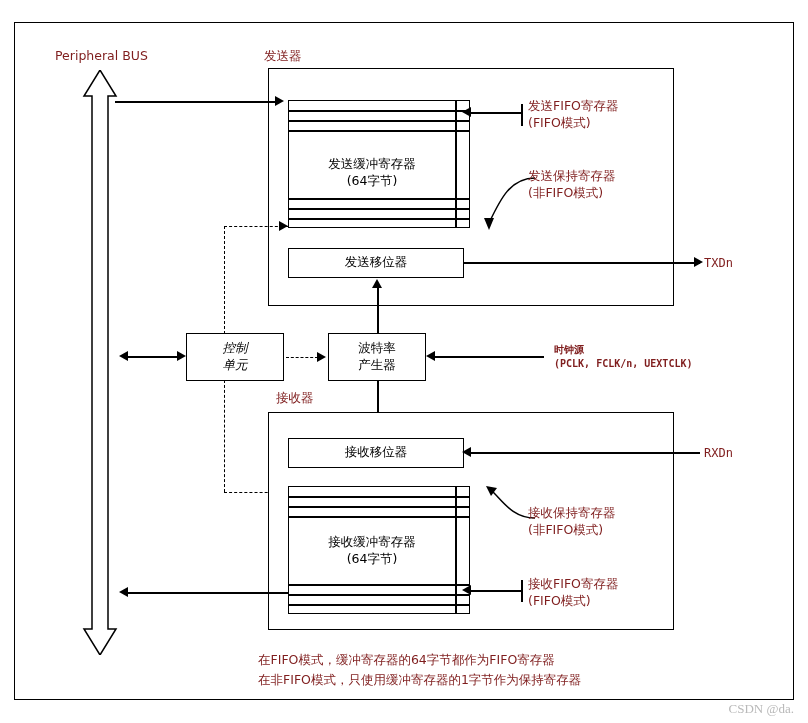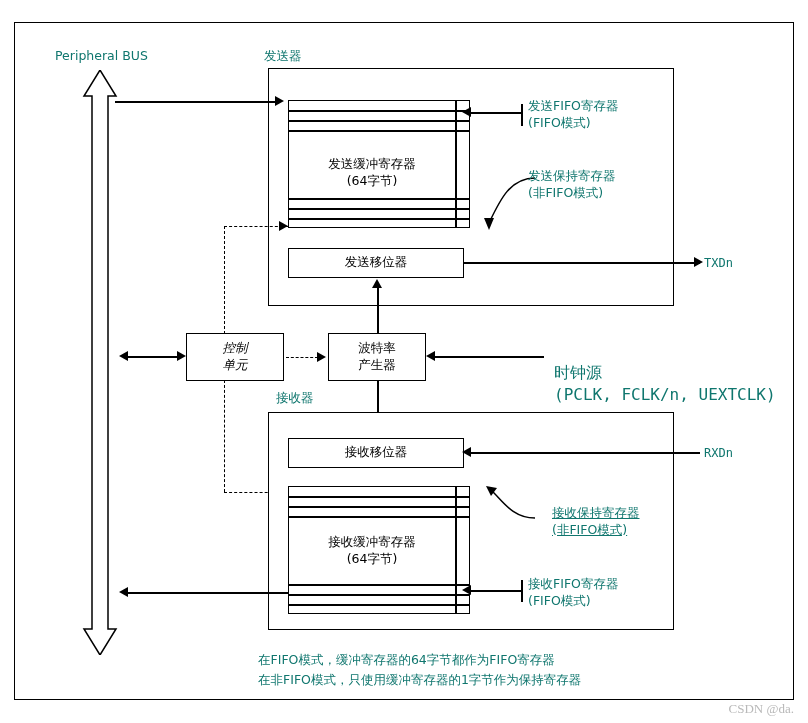--- a/index.html
+++ b/index.html
@@ -28,21 +28,21 @@
   }
   .box {
     position: absolute;
     border: 1.5px solid #000;
     box-sizing: border-box;
     background: #ffffff;
   }
   .lbl {
     position: absolute;
     font-size: 12.5px;
-    color: #0f766e;
+    color: #7f1d1d;
     line-height: 1.35;
     white-space: pre;
   }
   .lbl.mono {
     font-family: "DejaVu Sans Mono", monospace;
     font-size: 12px;
   }
   .ctr {
     position: absolute;
     text-align: center;
@@ -175,21 +175,21 @@
   <div class="arrow ar-r" style="left:279px; top:487px;"></div>
 
   <div class="line vline" style="left:377px; top:288px; height:45px;"></div>
   <div class="arrow ar-u" style="left:372px; top:279px;"></div>
 
   <div class="line vline" style="left:377px; top:381px; height:50px;"></div>
   <div class="arrow ar-d" style="left:372px; top:430px;"></div>
 
   <div class="line hline" style="left:434px; top:356px; width:110px;"></div>
   <div class="arrow ar-l" style="left:426px; top:351px;"></div>
-  <div class="lbl mono" style="left:554px; top:362px; font-size:16px;">时钟源
+  <div class="lbl mono" style="left:554px; top:343px; font-size:10px;font-weight:bold;">时钟源
 (PCLK, FCLK/n, UEXTCLK)</div>
 
   <div class="lbl" style="left:276px; top:390px;">接收器</div>
   <div class="box" style="left:268px; top:412px; width:406px; height:218px;"></div>
 
   <div class="box" style="left:288px; top:438px; width:176px; height:30px;"></div>
   <div class="ctr" style="left:288px; top:444px; width:176px;">接收移位器</div>
 
   <div class="line hline" style="left:470px; top:452px; width:230px;"></div>
   <div class="arrow ar-l" style="left:462px; top:447px;"></div>
@@ -214,21 +214,21 @@
     <div class="s" style="top:30px;"></div>
     <div class="s" style="top:98px;"></div>
     <div class="s" style="top:108px;"></div>
     <div class="s" style="top:118px;"></div>
   </div>
 
   <svg style="position:absolute; left:440px; top:482px;" width="100" height="44">
     <path d="M95,36 C72,36 62,18 51,8" fill="none" stroke="#000" stroke-width="1.5"></path>
     <polygon points="46,4 57,6 51,14" fill="#000"></polygon>
   </svg>
-  <div class="lbl" style="left:552px; top:505px;text-decoration:underline;">接收保持寄存器
+  <div class="lbl" style="left:528px; top:505px;">接收保持寄存器
 (非FIFO模式)</div>
 
   <div class="line hline" style="left:470px; top:590px; width:52px;"></div>
   <div class="arrow ar-l" style="left:462px; top:585px;"></div>
   <div class="line vline" style="left:521px; top:580px; height:22px;"></div>
   <div class="lbl" style="left:528px; top:576px;">接收FIFO寄存器
 (FIFO模式)</div>
 
   <div class="line hline" style="left:128px; top:592px; width:160px;"></div>
   <div class="arrow ar-l" style="left:119px; top:587px;"></div>

